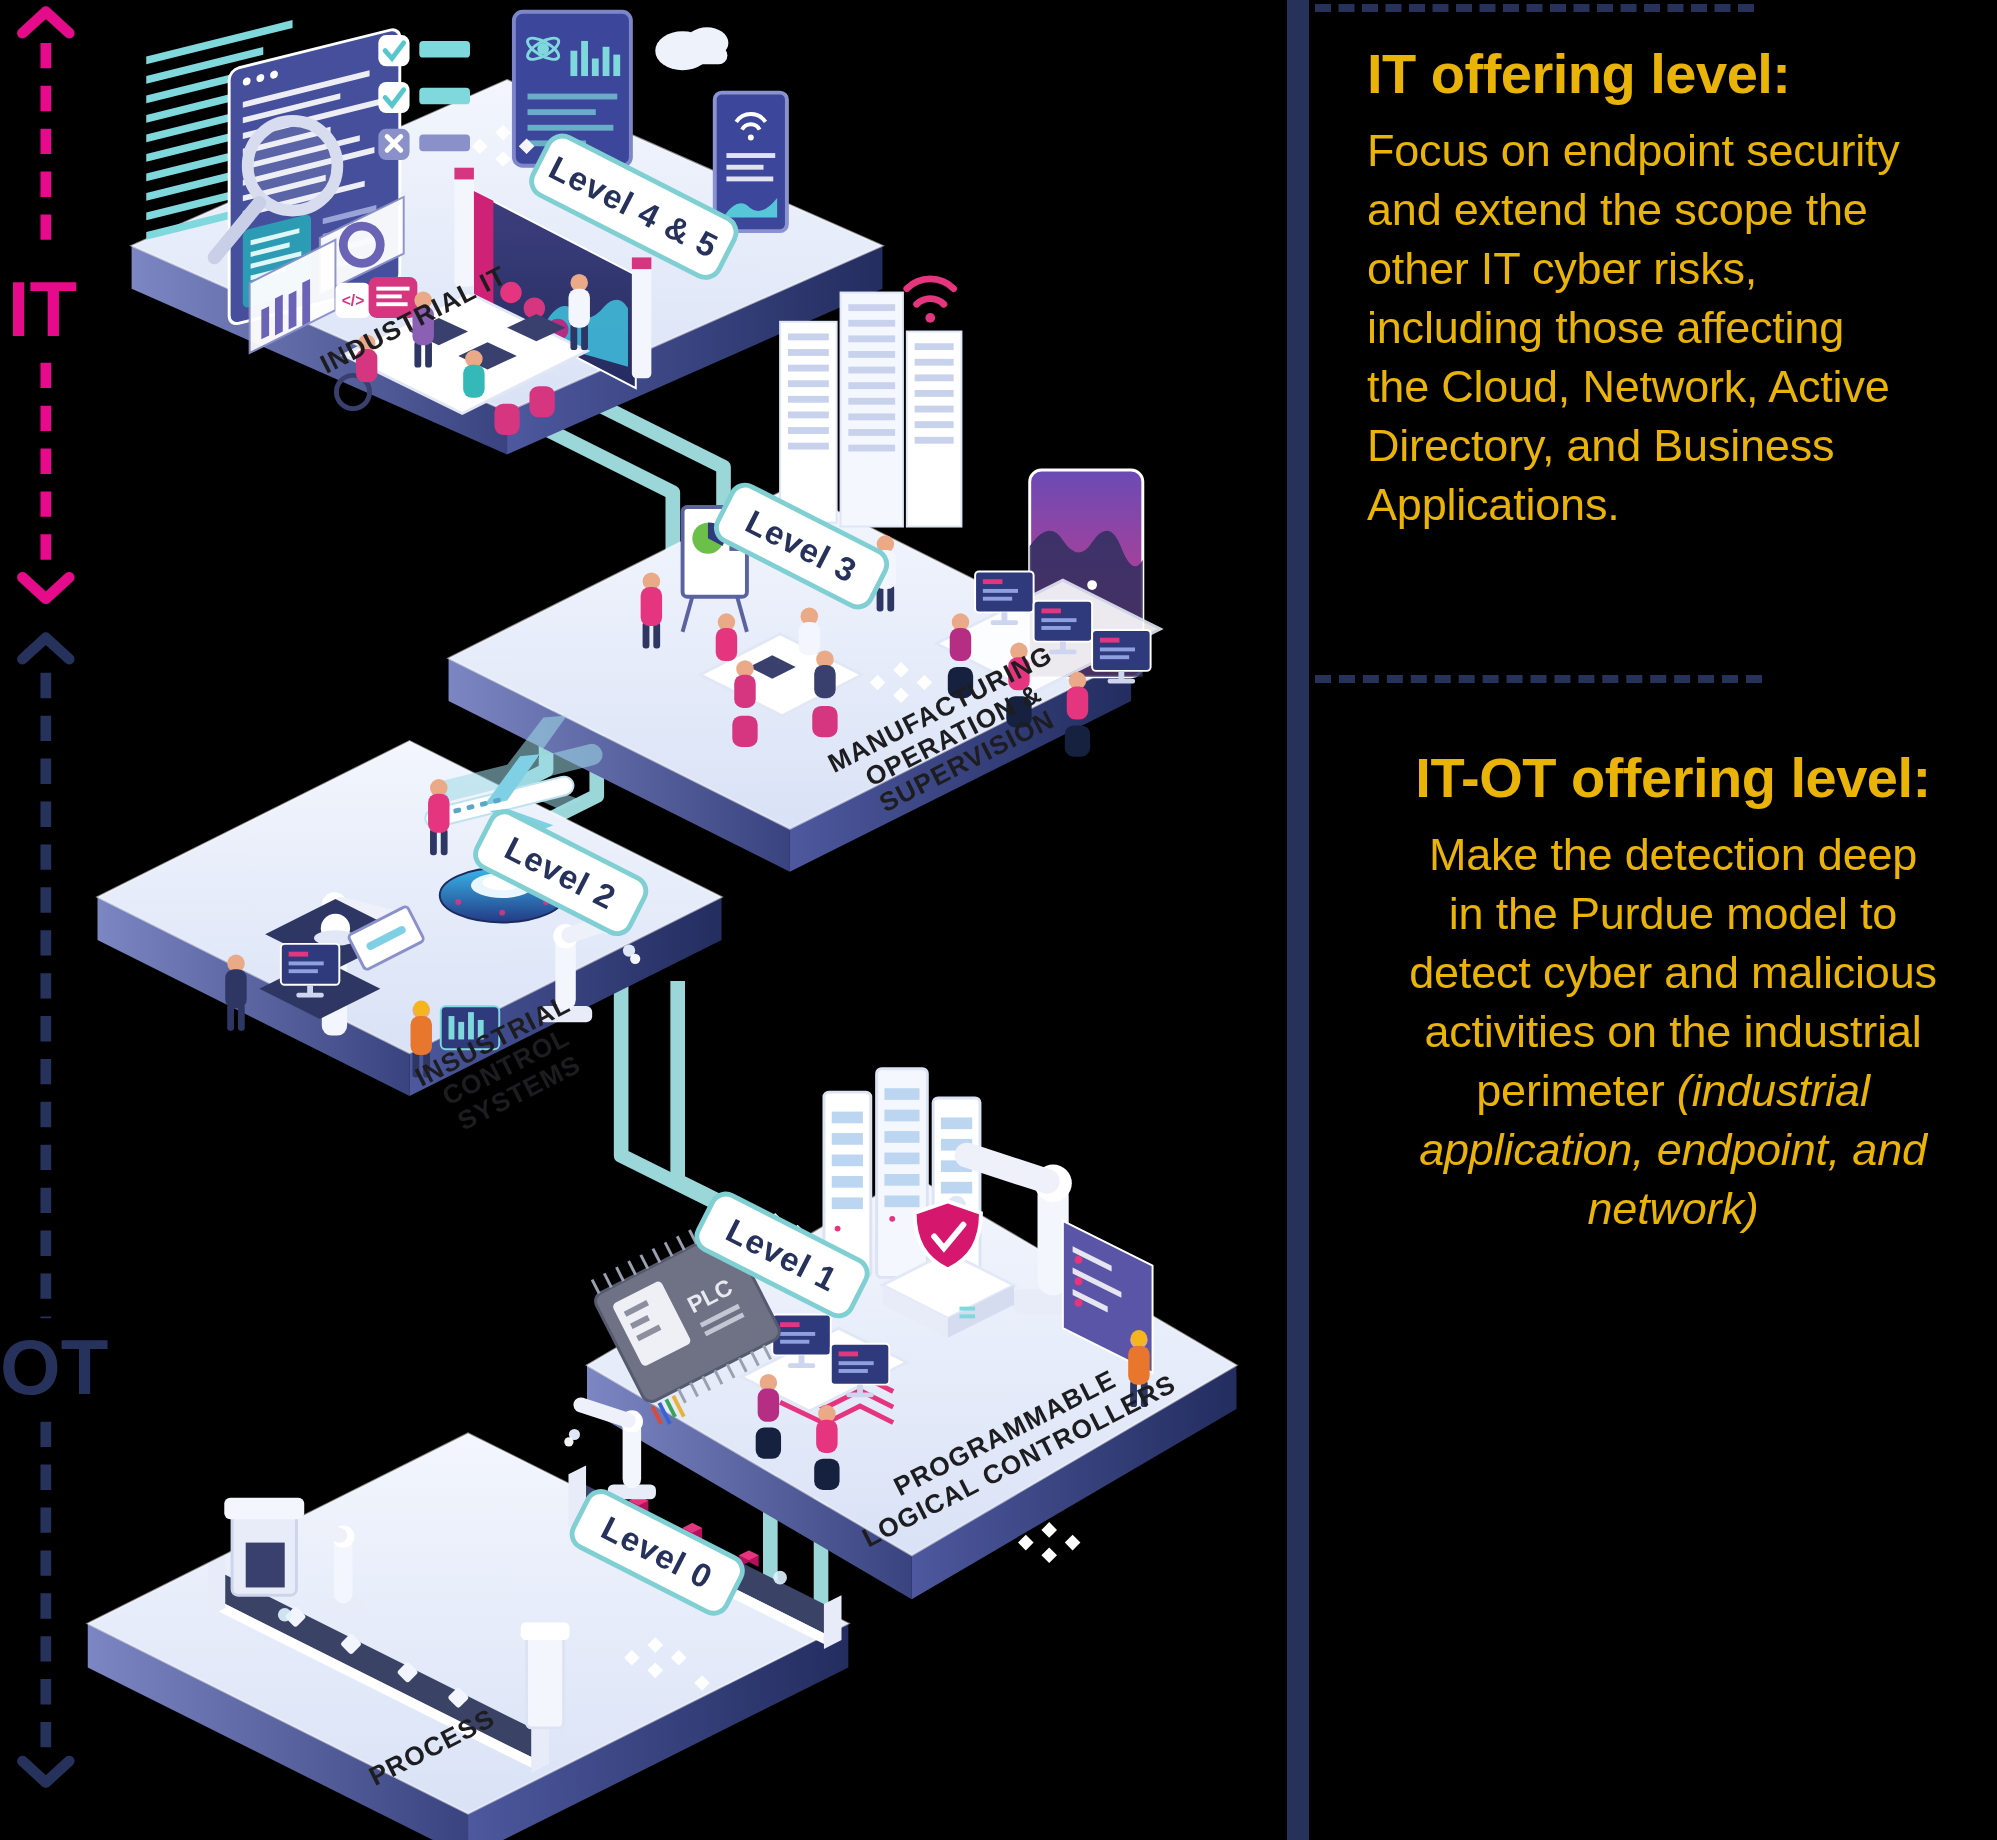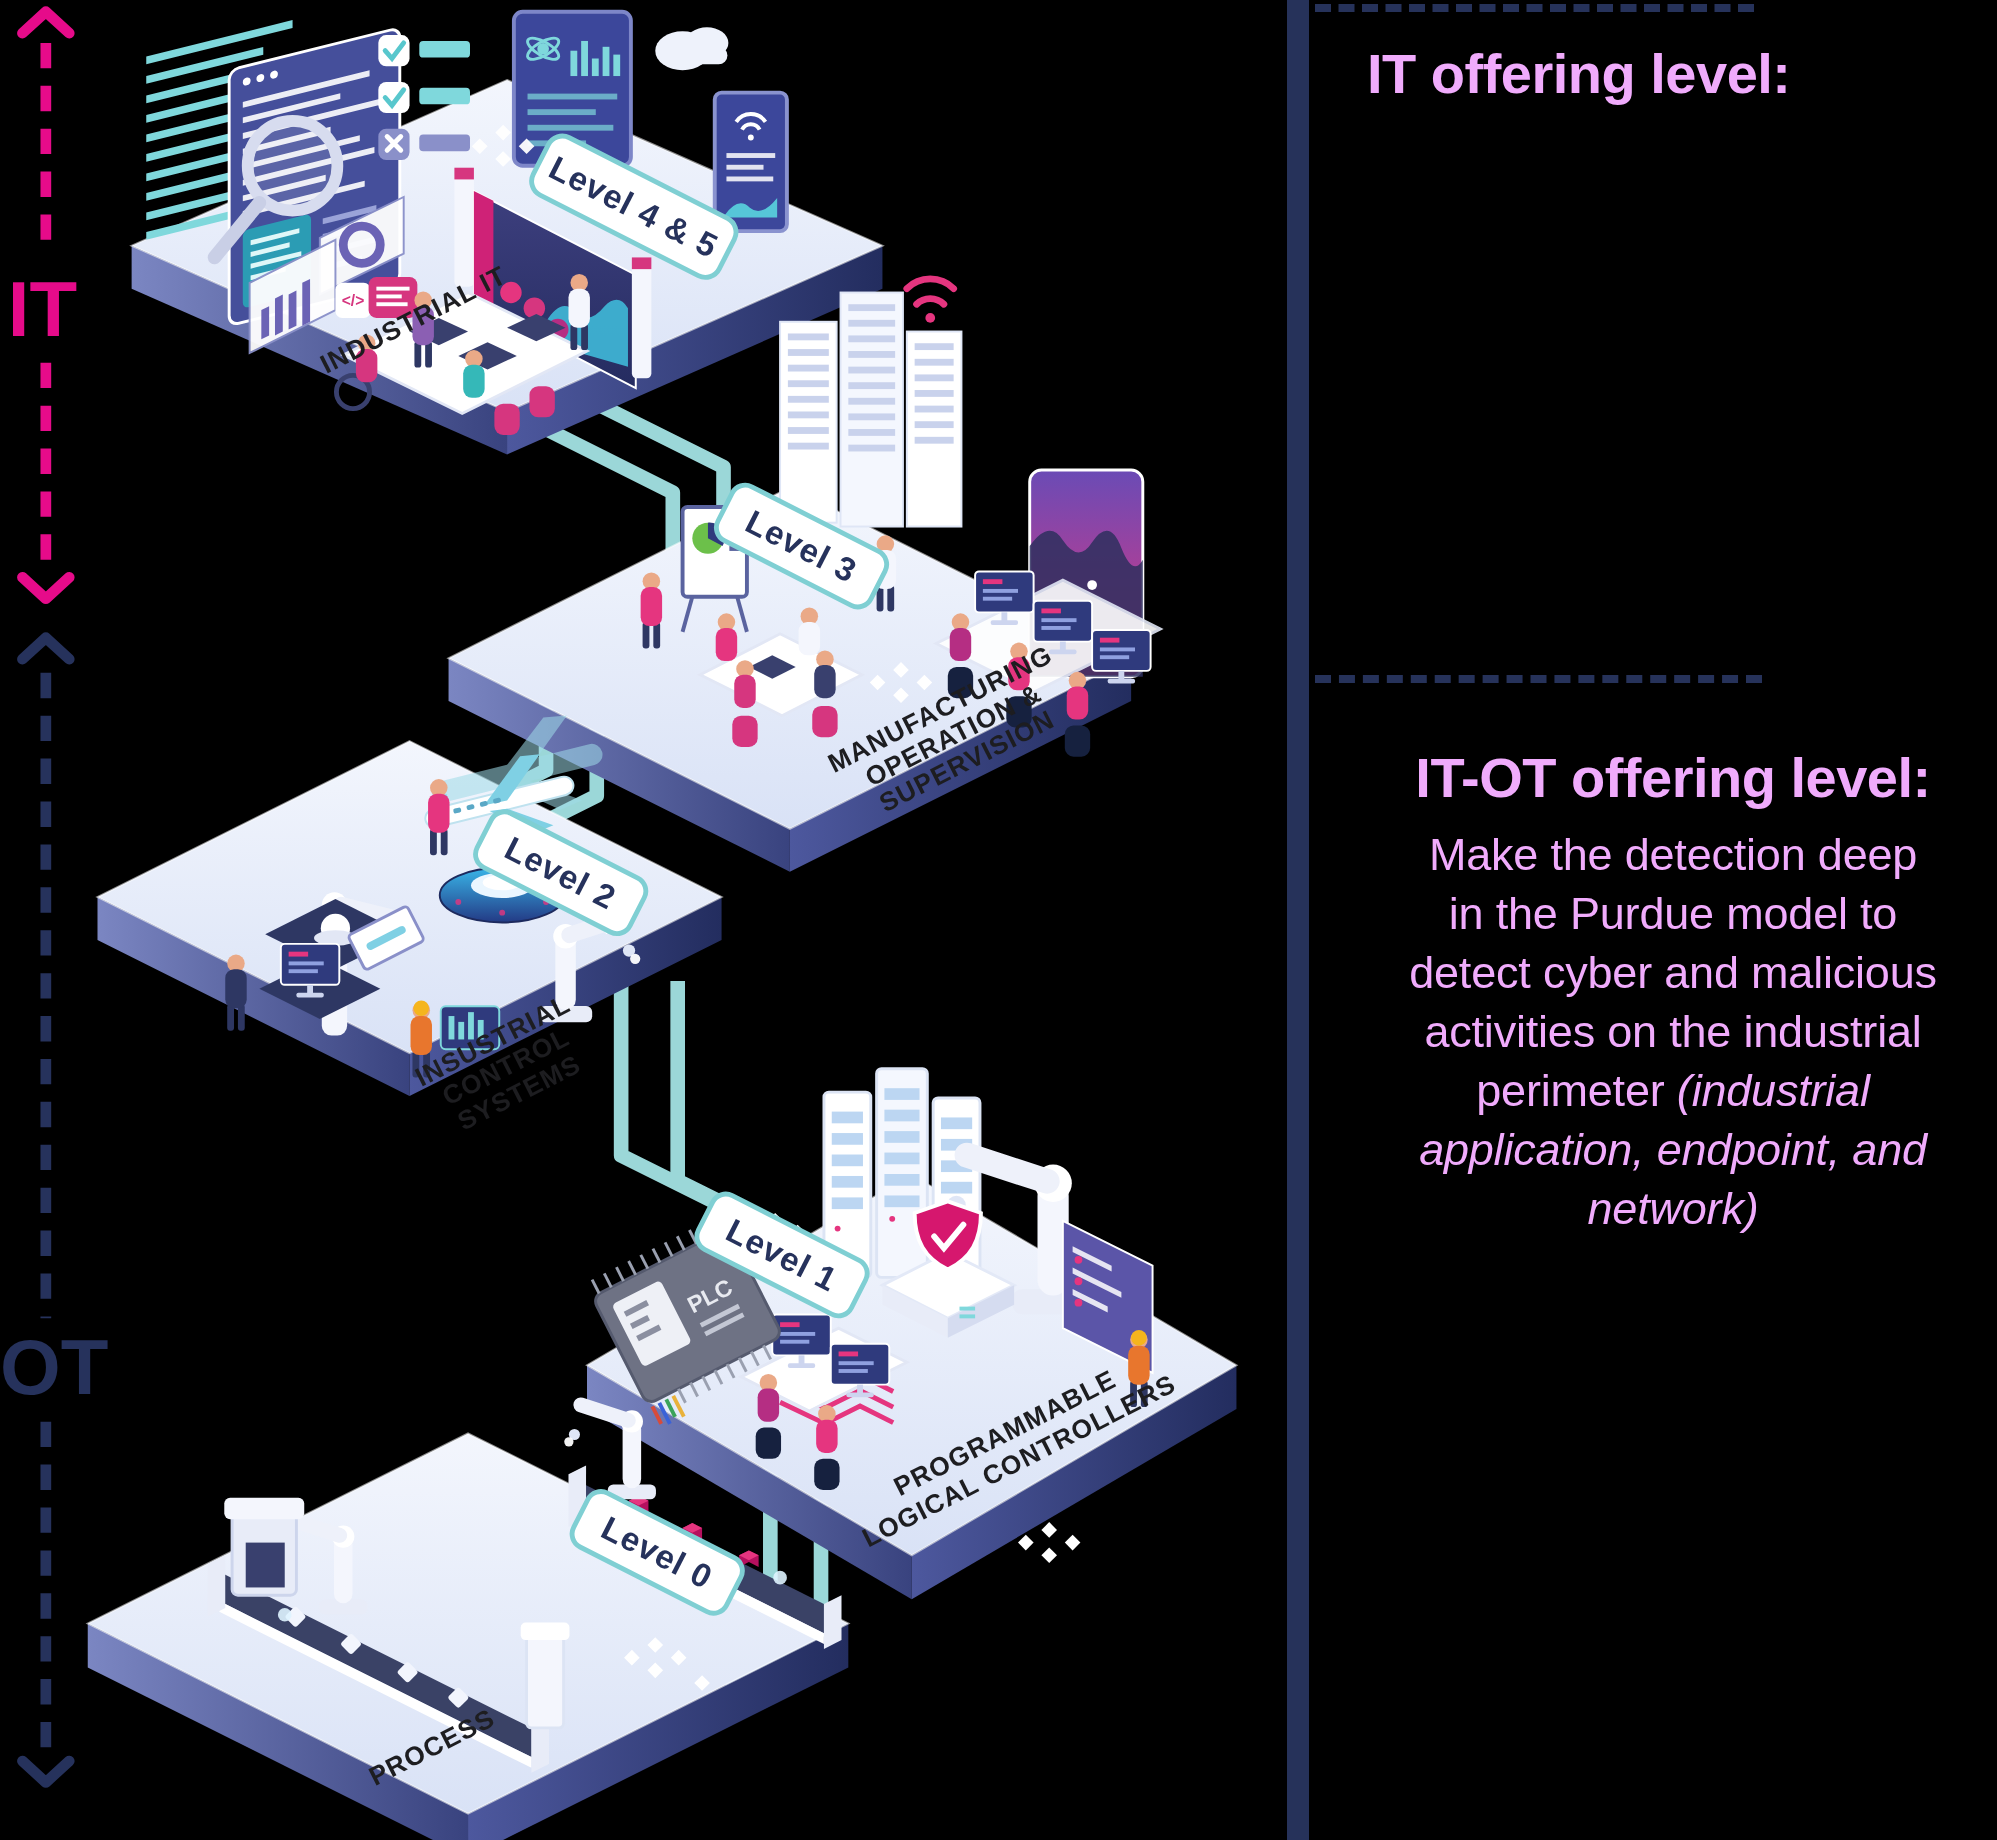--- a/index.html
+++ b/index.html
@@ -5,21 +5,21 @@
   html,body { margin:0; padding:0; background:#000; }
   #app { position:relative; width:1997px; height:1840px; background:#000; overflow:hidden;
          font-family:"Liberation Sans", sans-serif; }
   svg text { font-family:"Liberation Sans", sans-serif; }
 
   
   .vbar { position:absolute; left:1287px; top:0; width:22.4px; height:1840px; background:#26325a; }
   .dash { position:absolute; height:0; border-top:8.8px dashed #26325a; }
   #dash-top { left:1315px; top:3.9px;  width:439px; }
   #dash-mid { left:1315px; top:675px; width:447px; }
-  .block { position:absolute; left:1367px; width:612px; color:#f0abfc; }
+  .block { position:absolute; left:1367px; width:612px; color:#eab308; }
   #block1 { top:43px; }
   #block2 { top:747px;text-align:center; }
   .offer-heading { font-size:56px; font-weight:bold; line-height:62px; margin:0 0 15.6px 0; letter-spacing:-0.5px; }
   .offer-body { font-size:45px; line-height:59px; white-space:pre-line; letter-spacing:-0.2px; }
   .offer-italic { font-style:italic; }
 
   
   .pipe { fill:none; stroke:#9bd7d8; stroke-width:15; stroke-linejoin:round; stroke-linecap:butt; }
   .topface { stroke:#ffffff; stroke-width:2; stroke-opacity:.55; }
   .badge-rect { fill:#ffffff; stroke:#7fcfd3; stroke-width:5; }
@@ -690,20 +690,27 @@
       <polyline class="chev" points="23,1806 47,1828 71,1806" stroke="#26325c"></polyline>
     </g>
   </svg>
 
   <div class="vbar"></div>
   <div class="dash" id="dash-top"></div>
   <div class="dash" id="dash-mid"></div>
 
   <div class="block" id="block1">
     <div class="offer-heading">IT offering level:</div>
+    <div class="offer-body">Focus on endpoint security
+and extend the scope the
+other IT cyber risks,
+including those affecting
+the Cloud, Network, Active
+Directory, and Business
+Applications.</div>
   </div>
 
   <div class="block" id="block2">
     <div class="offer-heading">IT-OT offering level:</div>
     <div class="offer-body"><span>Make the detection deep
 in the Purdue model to
 detect cyber and malicious
 activities on the industrial
 perimeter </span><span class="offer-italic">(industrial
 application, endpoint, and

